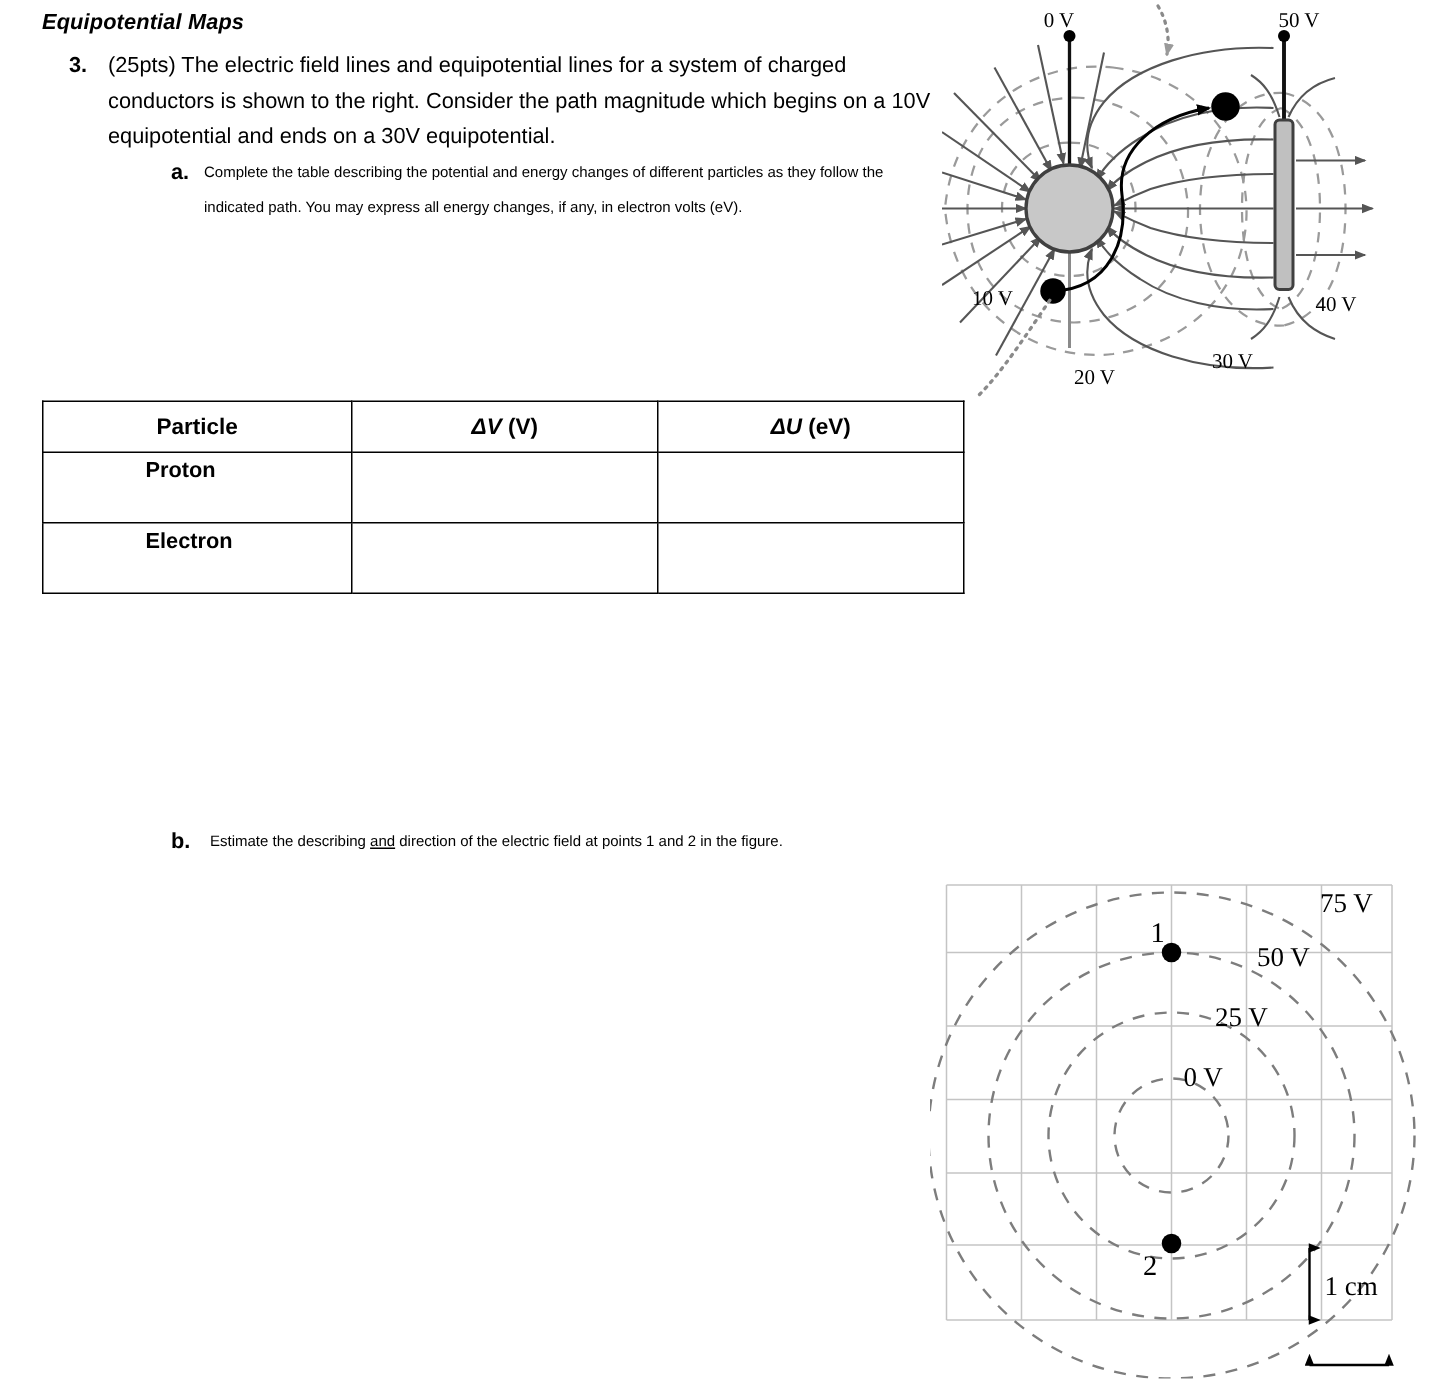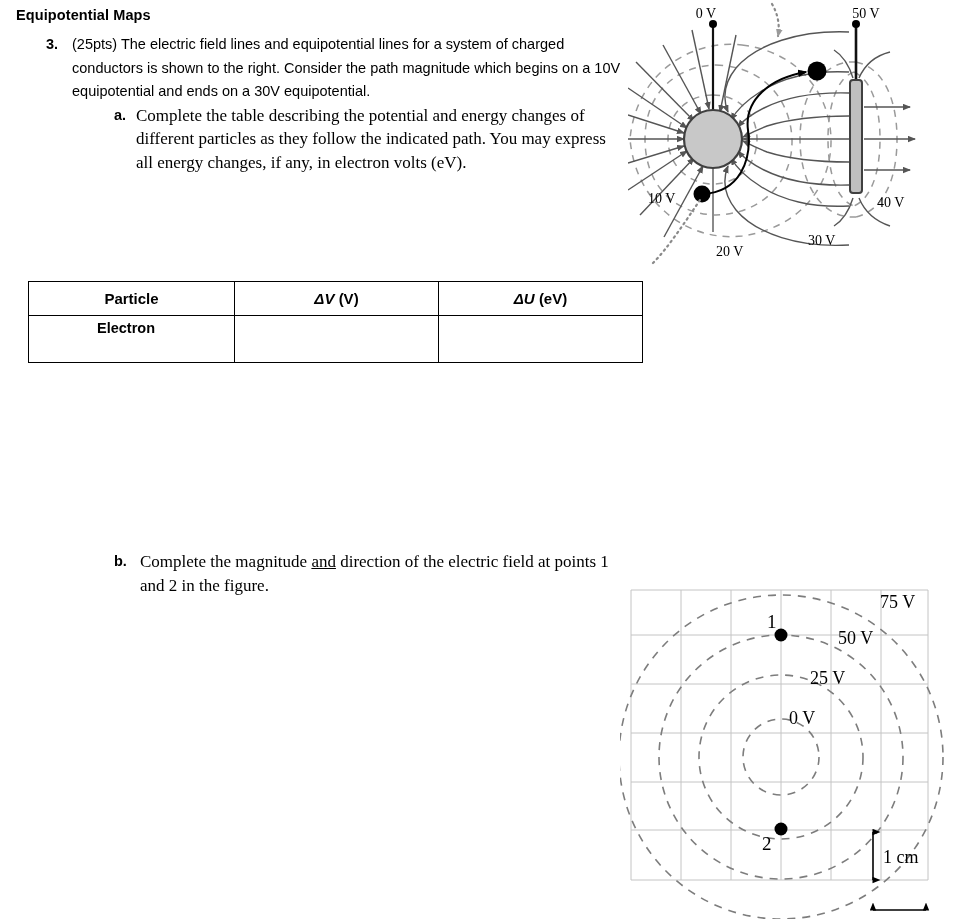--- a/index.html
+++ b/index.html
@@ -13,24 +13,25 @@
     height: 919px;
     position: relative;
     font-family: "Liberation Sans", sans-serif;
     color: #000000;
     overflow: hidden;
   }
 
   
   #worksheet-title {
     position: absolute;
-    left: 16px;
+    left: 28px;
     top: 7px;
     font-size: 14.5px;
     font-weight: bold;
+    font-style: italic;
     letter-spacing: 0.1px;
   }
 
   .q-block {
     position: absolute;
     left: 46px;
     top: 33px;
     width: 575px;
   }
   .q-row {
@@ -57,44 +58,43 @@
     align-items: flex-start;
   }
   .sub-marker {
     font-size: 14.5px;
     font-weight: bold;
     width: 22px;
     flex: 0 0 22px;
     line-height: 23.5px;
   }
   .sub-body {
-    font-size: 17px;
+    font-size: 10px;
     line-height: 23.5px;
     width: 470px;
-    font-family: Liberation Serif, serif;
   }
 
   
   #part-b-block {
     position: absolute;
     left: 114px;
     top: 550px;
     display: flex;
     align-items: flex-start;
     width: 510px;
   }
   #part-b-block .sub-marker { width: 26px; flex: 0 0 26px; }
   #part-b-block .sub-body   { width: 470px; }
   .u-line { text-decoration: underline; }
 
   
   #particle-table {
     position: absolute;
     left: 28px;
-    top: 281px;
+    top: 267px;
     border-collapse: collapse;
     table-layout: fixed;
     padding-left: 32px;
   }
   #particle-table td, #particle-table th {
     border: 1.6px solid #000000;
     padding: 0;
     vertical-align: top;
   }
   #particle-table th {
@@ -166,31 +166,36 @@
       <th>
         <span class="hdr-ital">Δ<i>V</i></span>&nbsp;<span>(V)</span>
       </th>
       <th>
         <span class="hdr-ital">Δ<i>U</i></span>&nbsp;<span>(eV)</span>
       </th>
     </tr>
   </thead>
   <tbody>
     <tr>
+      <td class="pname">Proton</td>
+      <td class="blank"></td>
+      <td class="blank"></td>
+    </tr>
+    <tr>
       <td class="pname">Electron</td>
       <td class="blank"></td>
       <td class="blank"></td>
     </tr>
   </tbody>
 </table>
 
 <div id="part-b-block">
   <div class="sub-marker">b.</div>
   <div class="sub-body">
-    <span>Complete the magnitude </span><span class="u-line">and</span><span> direction of the electric field at points 1 and 2 in the figure.</span>
+    <span>Estimate the describing </span><span class="u-line">and</span><span> direction of the electric field at points 1 and 2 in the figure.</span>
   </div>
 </div>
 
 <div id="figure-field-map">
 <svg class="fig-svg" width="341" height="270" viewBox="628 0 341 270" xmlns="http://www.w3.org/2000/svg">
 
   <defs>
     <marker id="ah-dark" markerWidth="9" markerHeight="9" refX="7" refY="3.2" orient="auto" markerUnits="userSpaceOnUse">
       <path d="M0,0 L8,3.2 L0,6.4 z" fill="#555555"></path>
     </marker>

